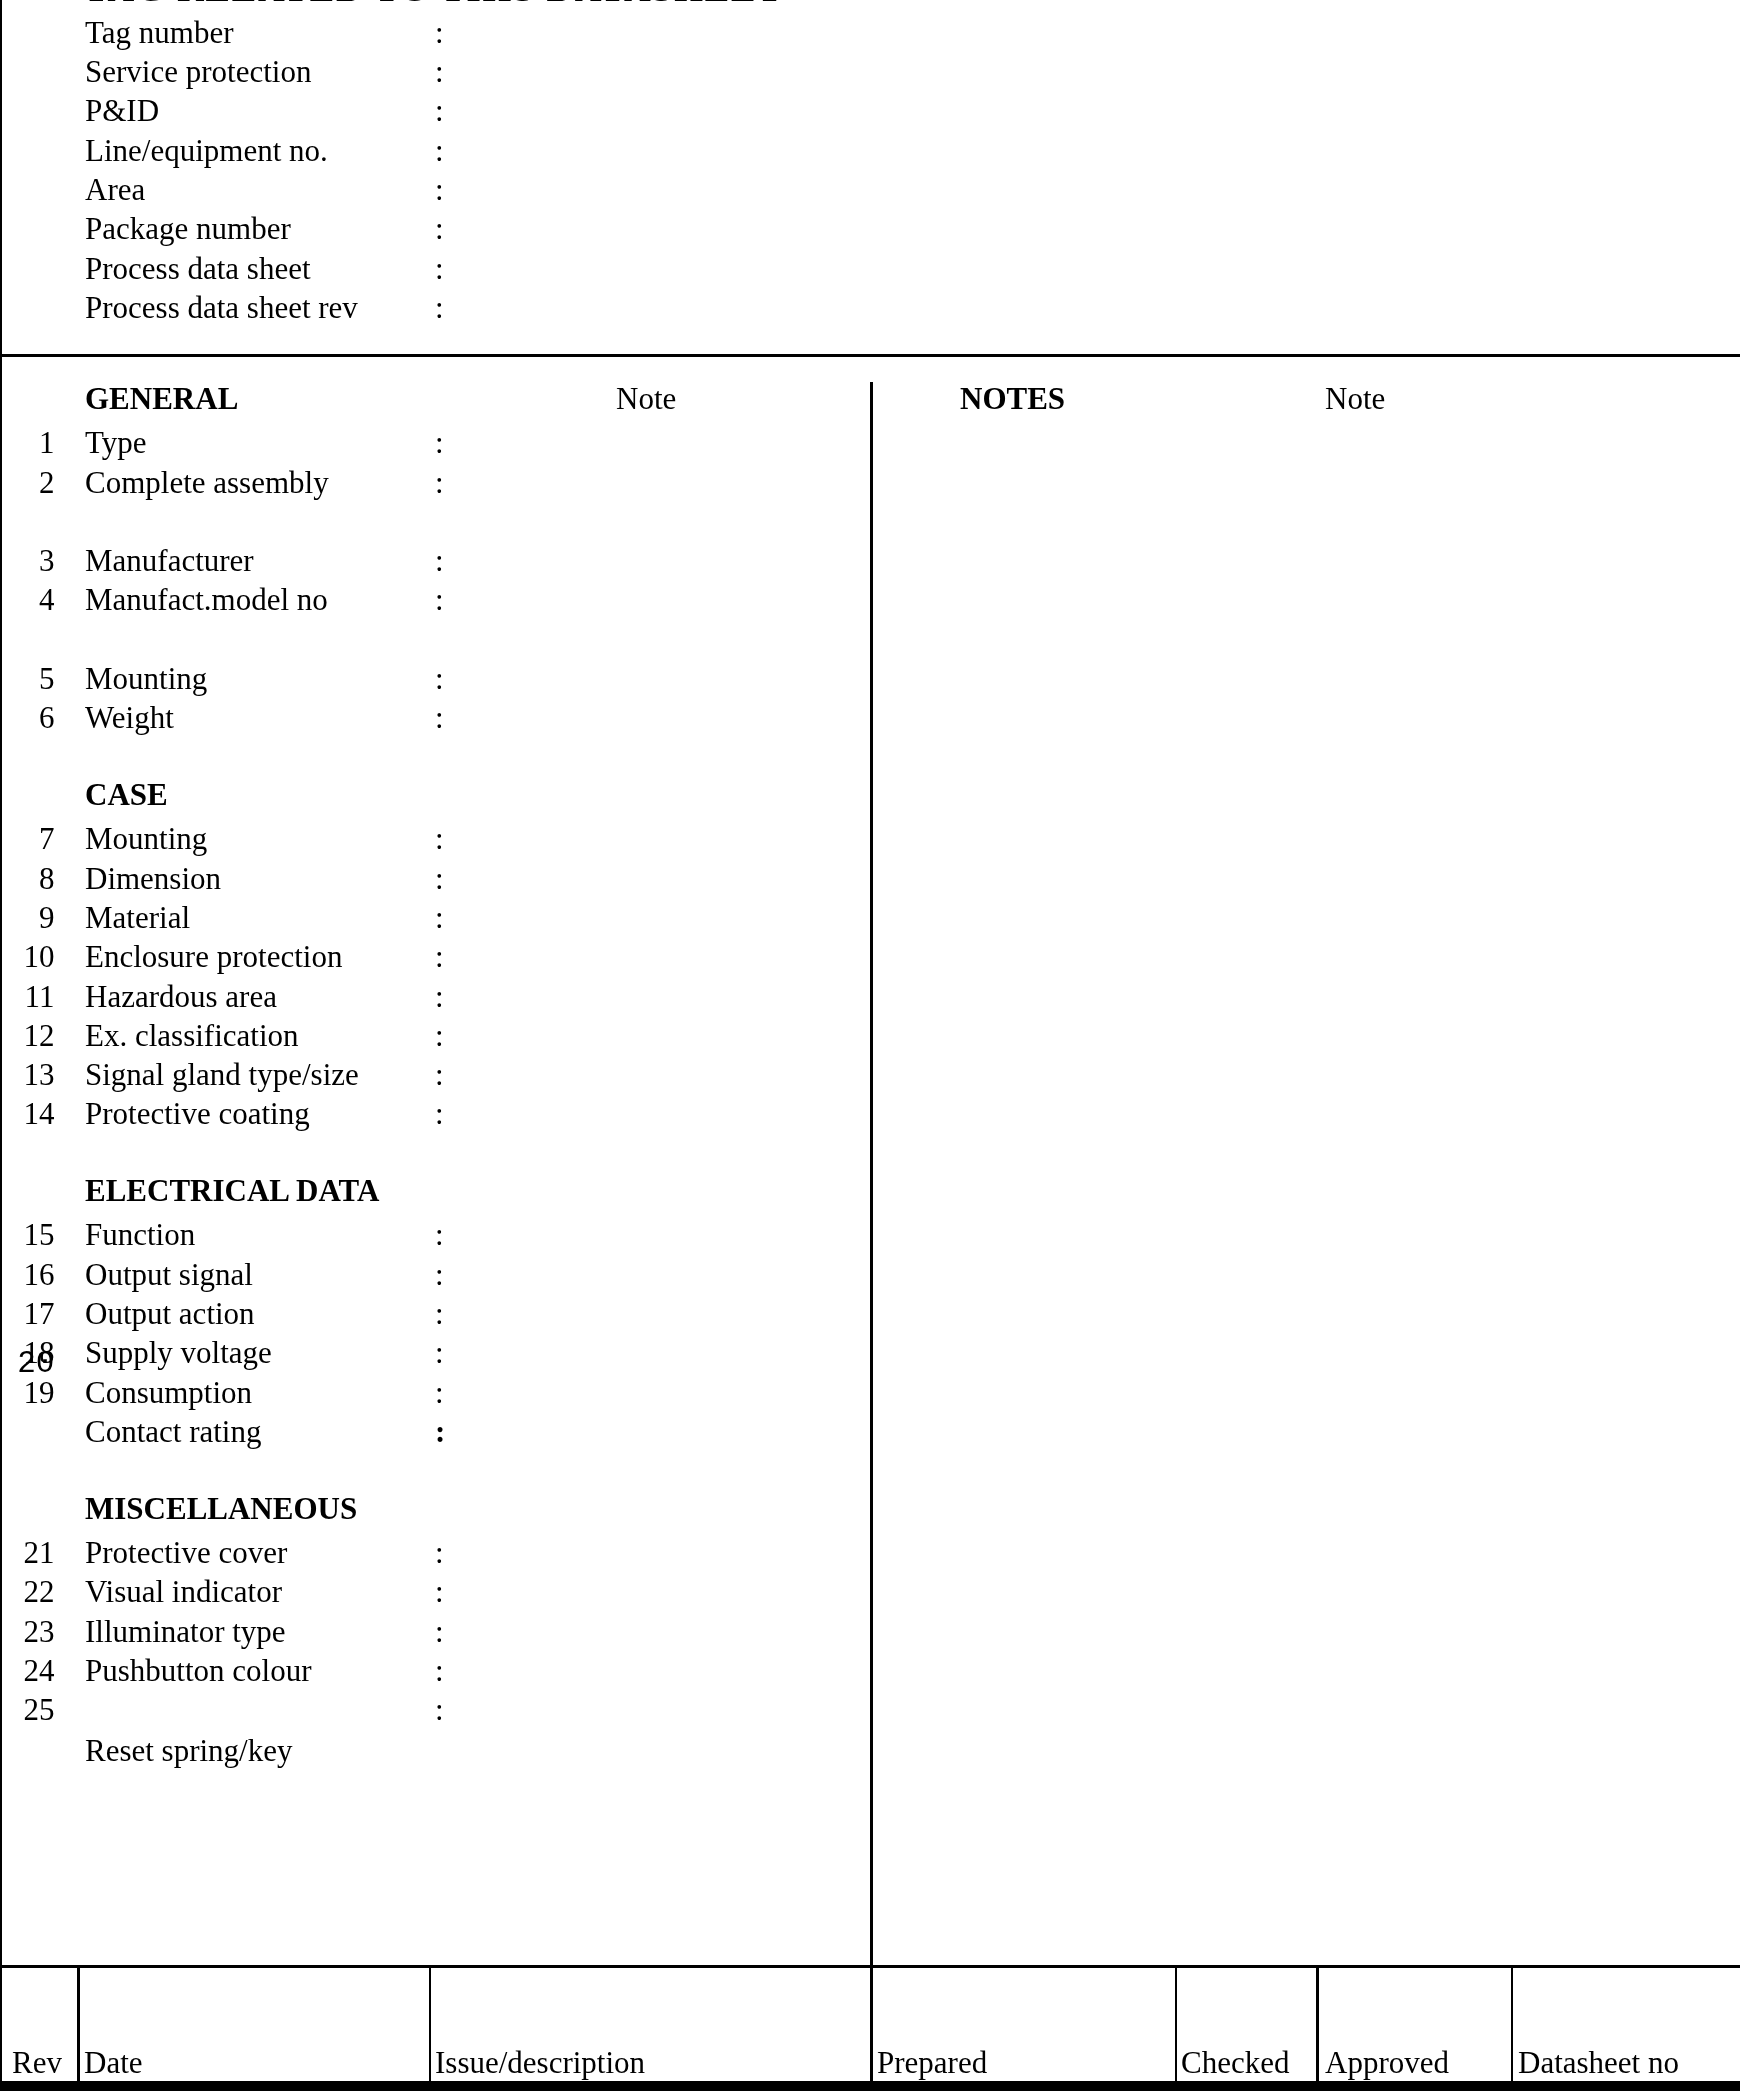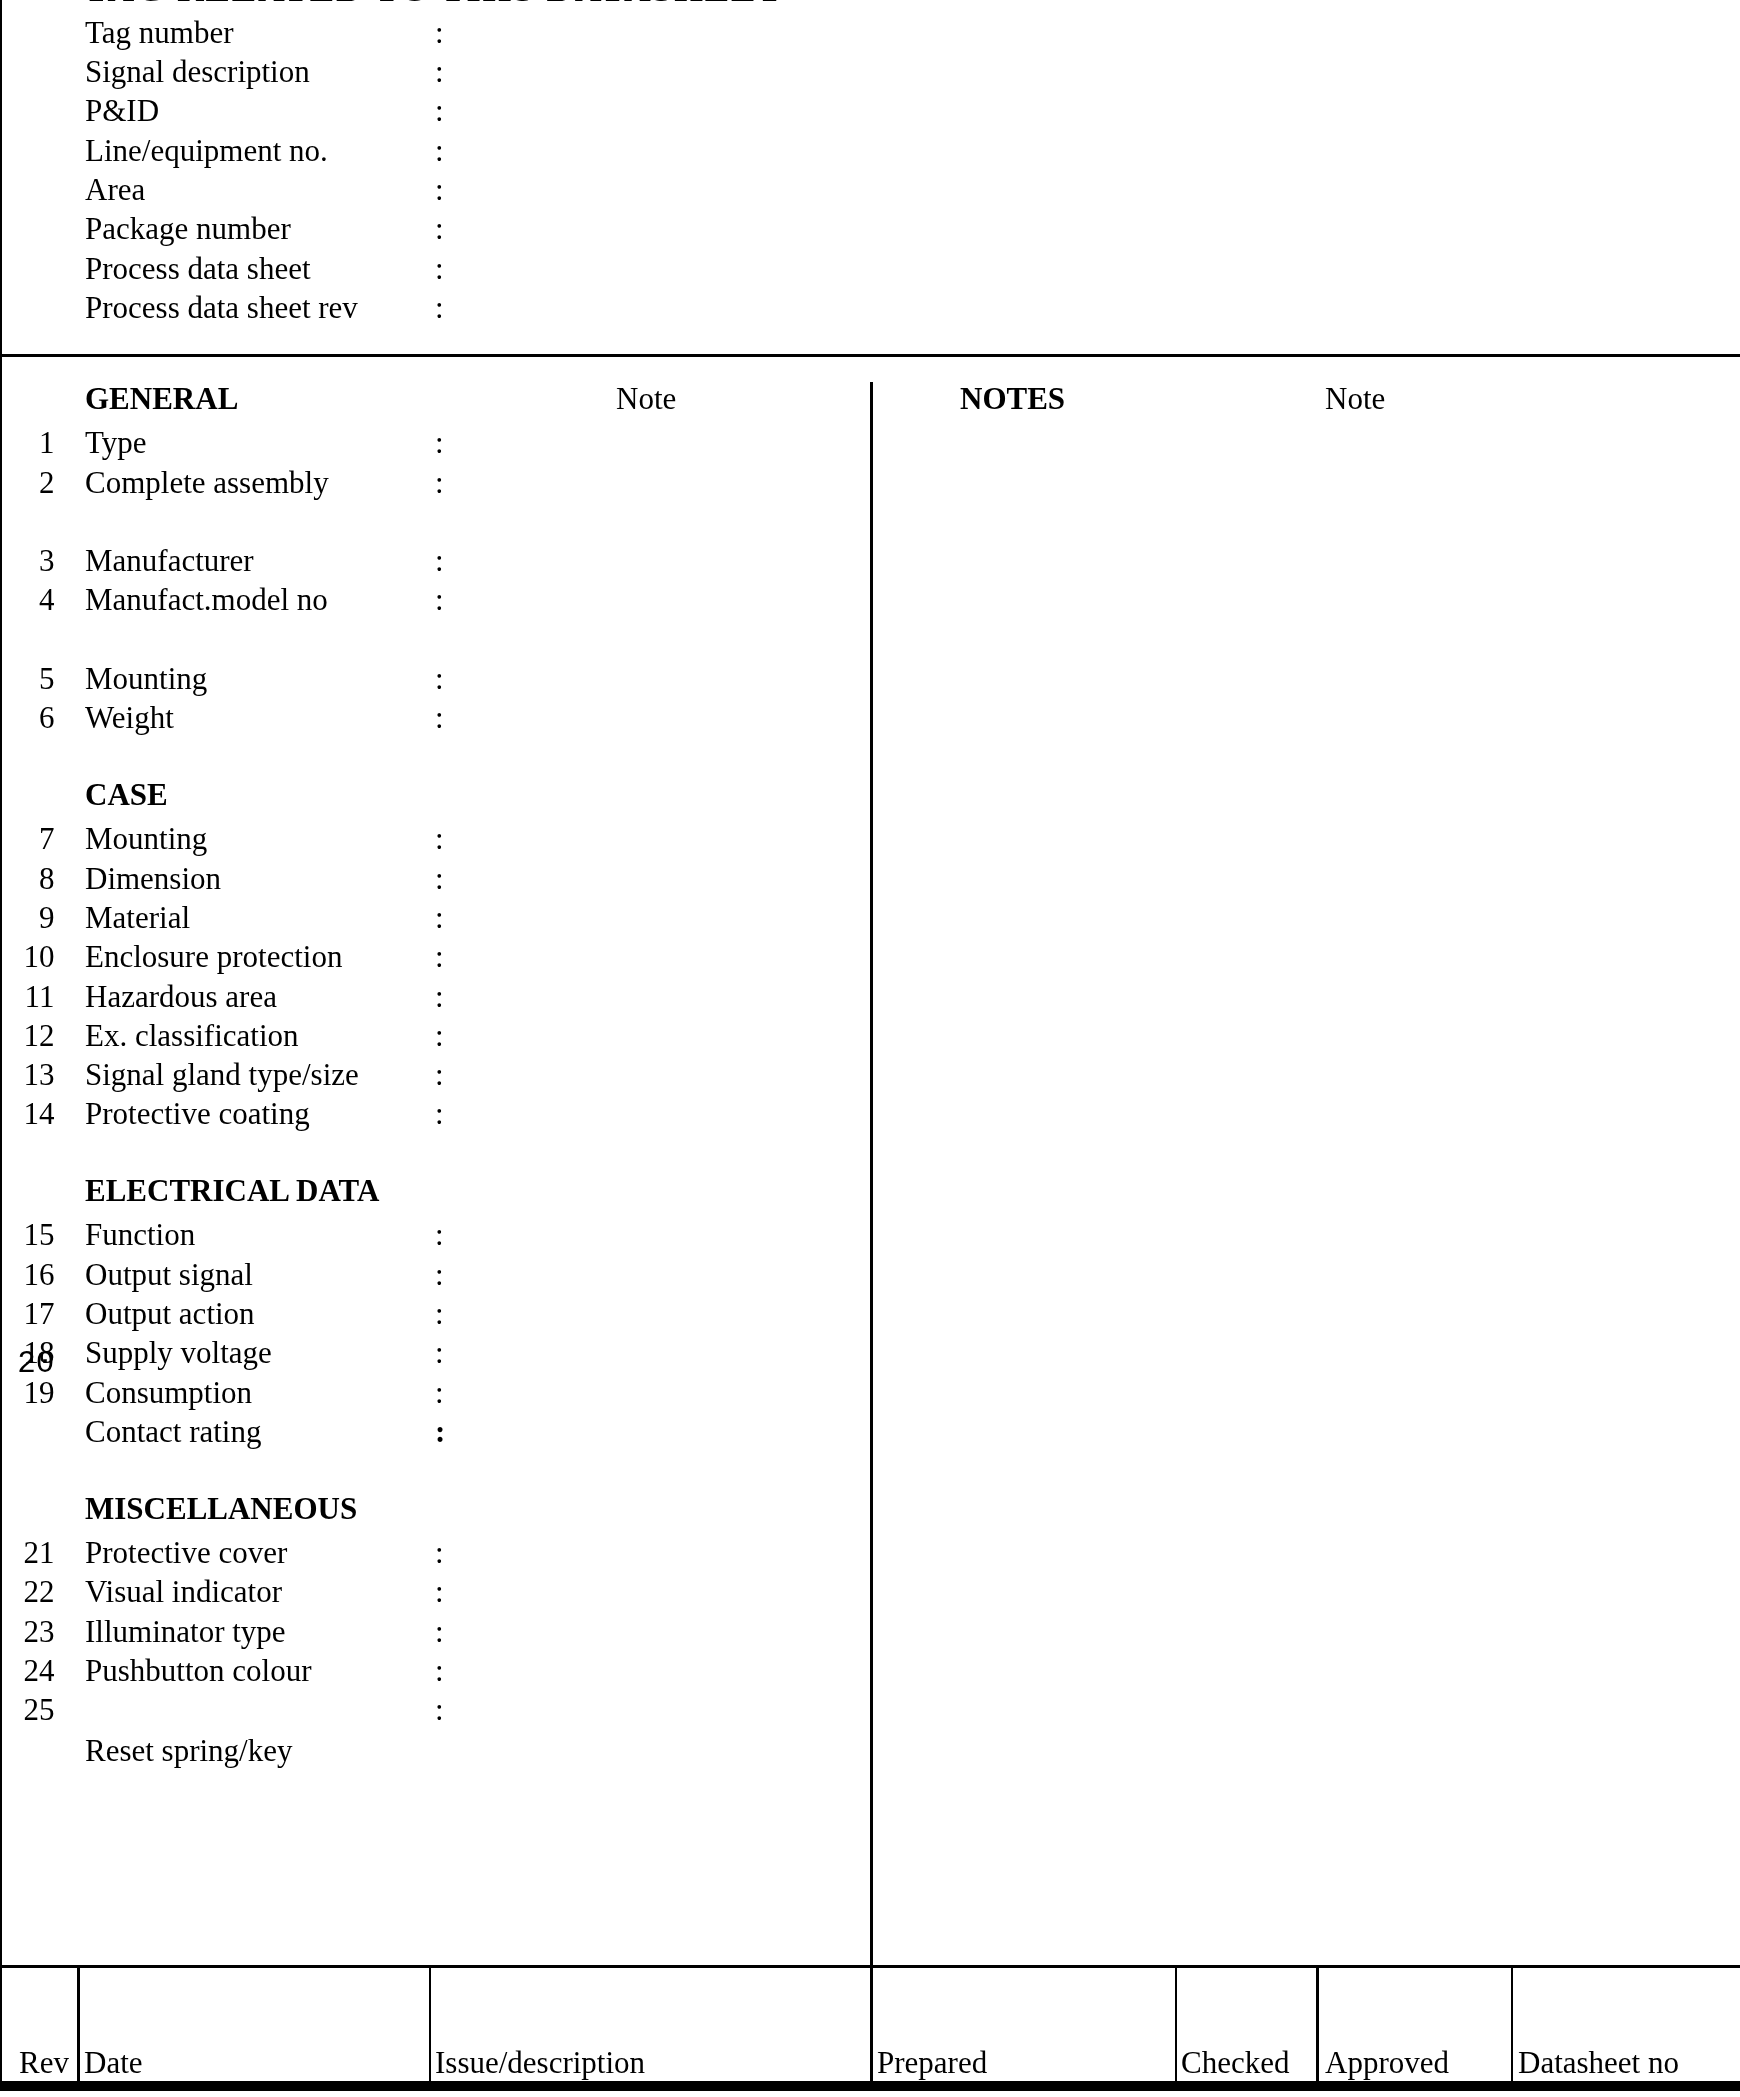--- a/index.html
+++ b/index.html
@@ -66,21 +66,21 @@
 <div class="line" style="left:1511px;top:1965px;width:2.4px;height:120px;"></div>
 
 <div id="top-heading">TAG RELATED TO THIS DATASHEET</div>
 
 <div>
   <div>
     <span class="txt lbl" style="top:13px;">Tag number</span>
     <span class="txt colon" style="top:13px;">:</span>
   </div>
   <div>
-    <span class="txt lbl" style="top:52px;">Signal description</span>
+    <span class="txt lbl" style="top:52px;">Service protection</span>
     <span class="txt colon" style="top:52px;">:</span>
   </div>
   <div>
     <span class="txt lbl" style="top:91px;">P&amp;ID</span>
     <span class="txt colon" style="top:91px;">:</span>
   </div>
   <div>
     <span class="txt lbl" style="top:131px;">Line/equipment no.</span>
     <span class="txt colon" style="top:131px;">:</span>
   </div>
@@ -242,21 +242,21 @@
     <span class="txt colon" style="top:1651px;">:</span>
   </div>
   <div>
     <span class="txt num" style="top:1690px;">25</span>
     <span class="txt lbl" style="top:1690px;margin-top:41px;">Reset spring/key</span>
     <span class="txt colon" style="top:1690px;">:</span>
   </div>
 </div>
 
 <div>
-  <span class="foot-lbl" style="left:19px;">Rev</span>
+  <span class="foot-lbl" style="left:12px;">Rev</span>
   <span class="foot-lbl" style="left:84px;">Date</span>
   <span class="foot-lbl" style="left:435px;">Issue/description</span>
   <span class="foot-lbl" style="left:877px;">Prepared</span>
   <span class="foot-lbl" style="left:1181px;">Checked</span>
   <span class="foot-lbl" style="left:1325px;">Approved</span>
   <span class="foot-lbl" style="left:1518px;">Datasheet no</span>
 </div>
 
 
 </body></html>

